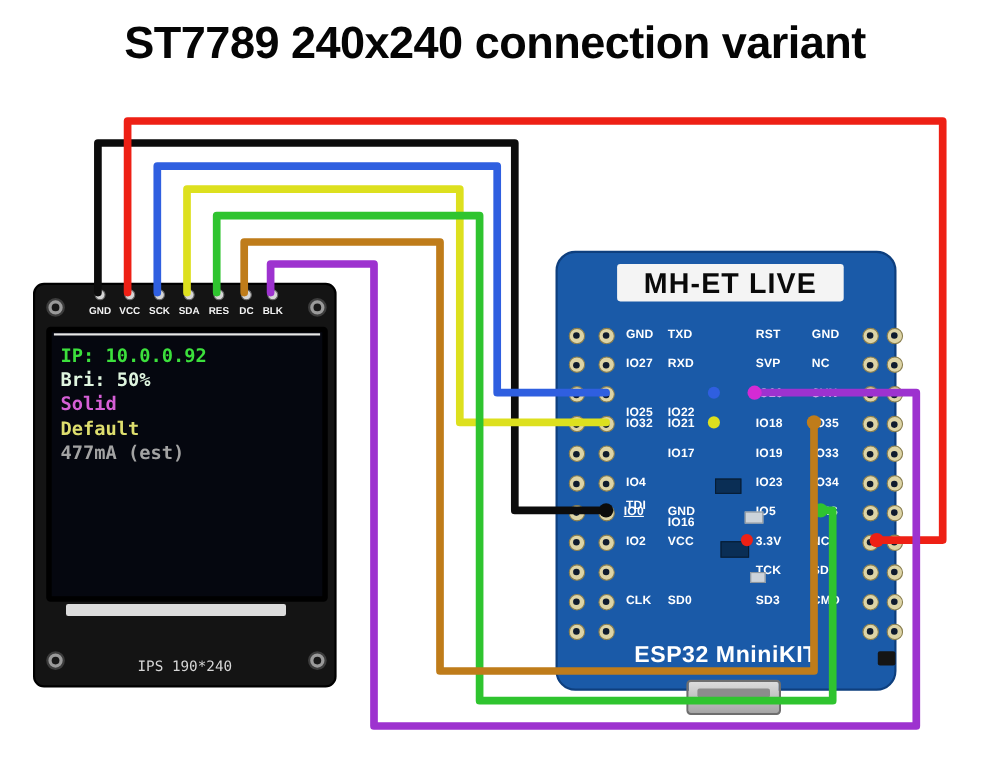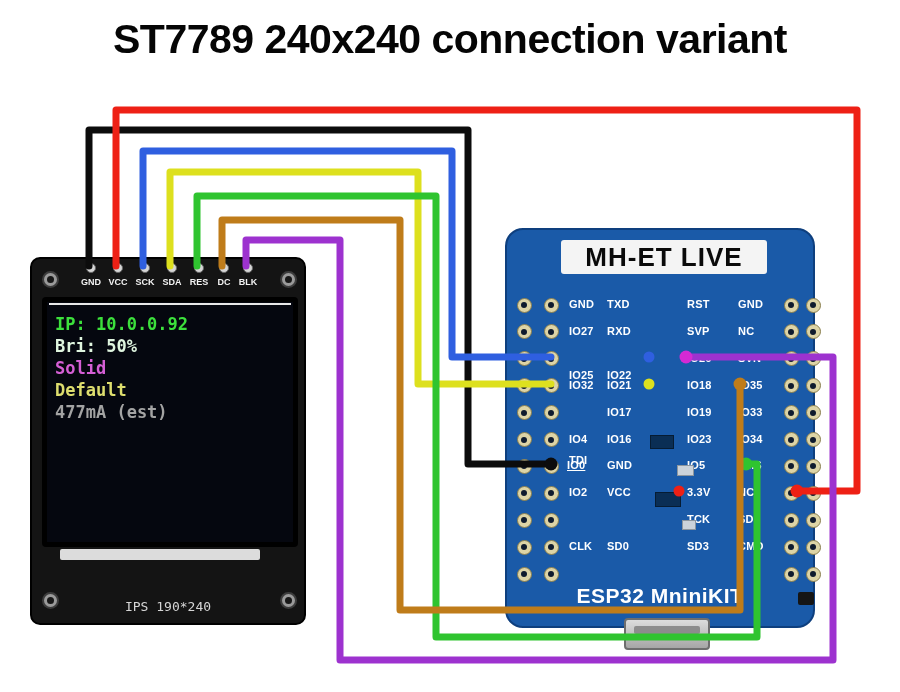--- a/index.html
+++ b/index.html
@@ -163,21 +163,21 @@
         <div class="prow" style="top: 148.7px;">
           <span style="left: 62px;">IO32</span>
           <span style="left: 100px;">IO21</span>
         </div>
         <div class="prow" style="top: 175.6px;">
           <span style="left: 62px; margin-top: 48px;">TDI</span>
           <span style="left: 100px;">IO17</span>
         </div>
         <div class="prow" style="top: 202.5px;">
           <span style="left: 62px;">IO4</span>
-          <span style="left: 100px;">IO16</span>
+          <span style="left: 100px; margin-top: 36px;">IO16</span>
         </div>
         <div class="prow" style="top: 229.4px;">
           <span style="left: 60px; text-decoration: underline;">IO0</span>
           <span style="left: 100px;">GND</span>
         </div>
         <div class="prow" style="top: 256.3px;">
           <span style="left: 62px;">IO2</span>
           <span style="left: 100px;">VCC</span>
         </div>
         <div class="prow" style="top: 310.1px;">

